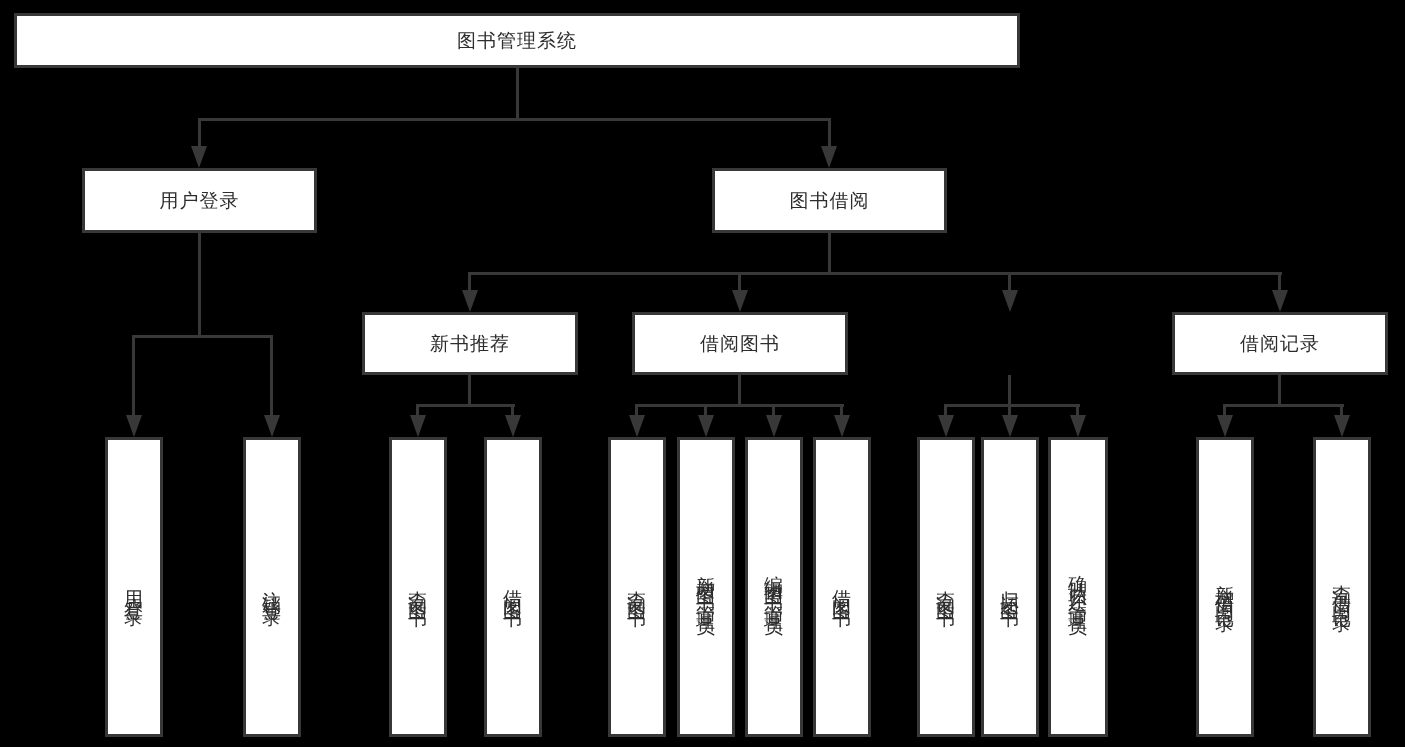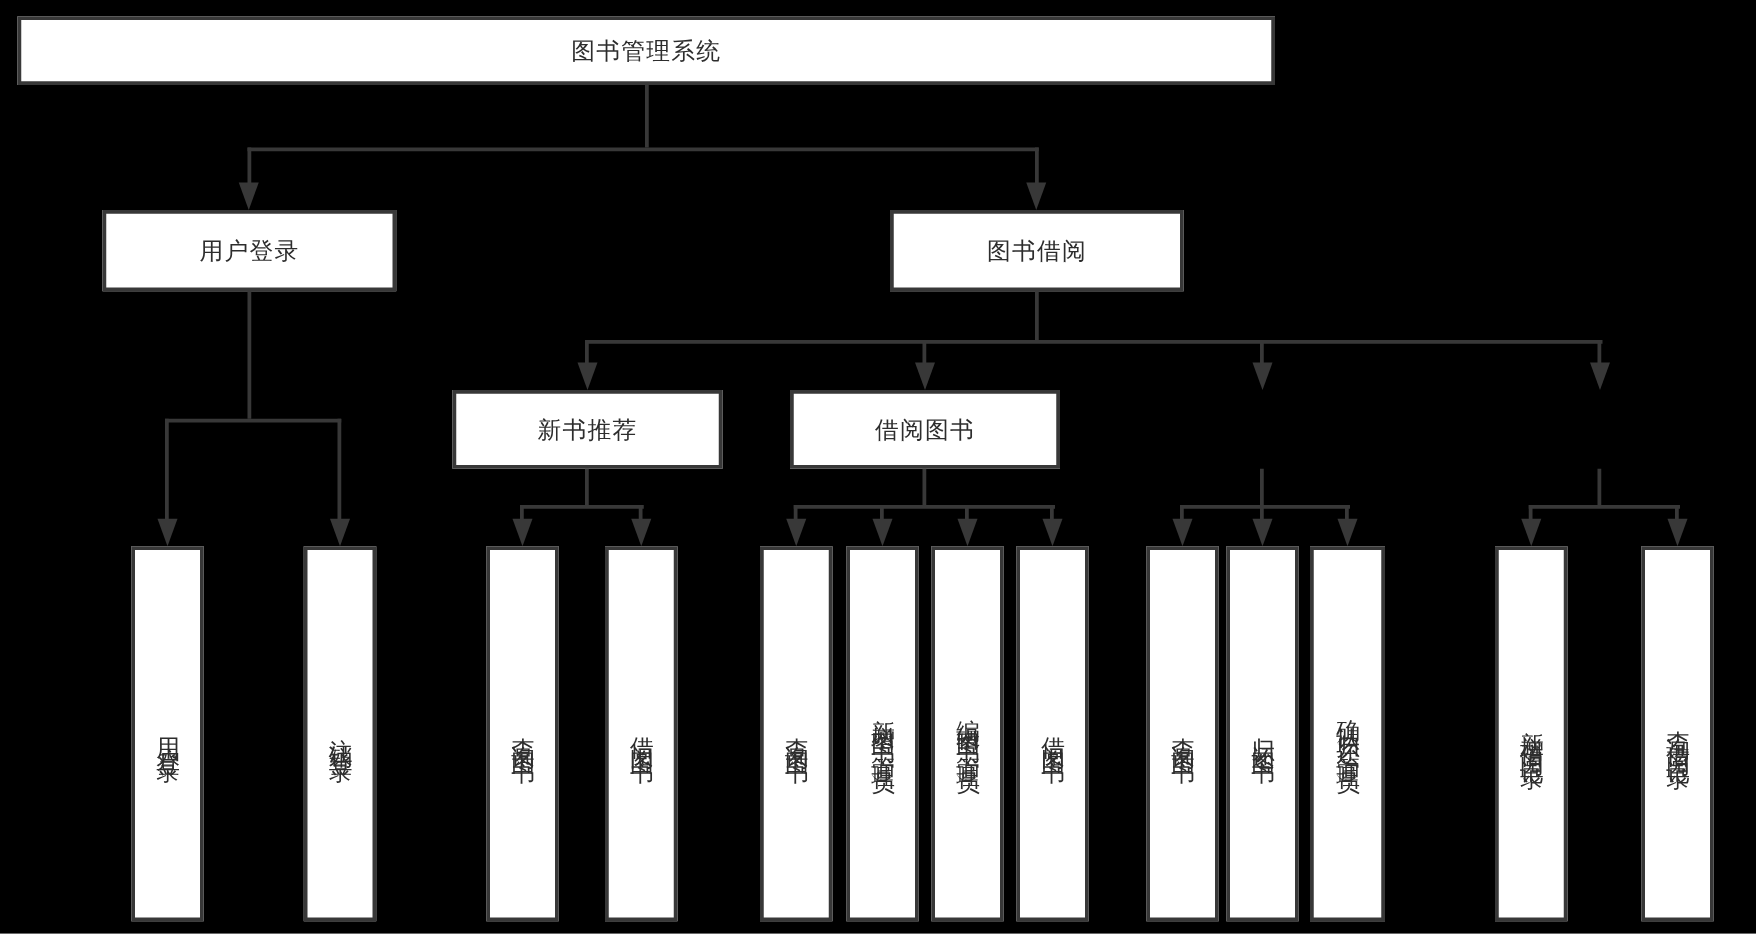--- a/index.html
+++ b/index.html
@@ -34,20 +34,21 @@
 
 <div class="canvas">
 
   <div class="box" style="left:14px;top:13px;width:1006px;height:55px">图书管理系统</div>
 
   <div class="box" style="left:82px;top:168px;width:235px;height:65px">用户登录</div>
   <div class="box" style="left:712px;top:168px;width:235px;height:65px">图书借阅</div>
 
   <div class="box" style="left:362px;top:312px;width:216px;height:63px">新书推荐</div>
   <div class="box" style="left:632px;top:312px;width:216px;height:63px">借阅图书</div>
+  <div class="box" style="left:1172px;top:312px;width:216px;height:63px">借阅记录</div>
 
   <div class="box vert" style="left:105px;top:437px;width:58px;height:300px">用户登录</div>
   <div class="box vert" style="left:243px;top:437px;width:58px;height:300px">注销登录</div>
 
   <div class="box vert" style="left:389px;top:437px;width:58px;height:300px">查询图书</div>
   <div class="box vert" style="left:484px;top:437px;width:58px;height:300px">借阅图书</div>
 
   <div class="box vert" style="left:608px;top:437px;width:58px;height:300px">查询图书</div>
   <div class="box vert" style="left:677px;top:437px;width:58px;height:300px">新增图书（管理员）</div>
   <div class="box vert" style="left:745px;top:437px;width:58px;height:300px">编辑图书（管理员）</div>

